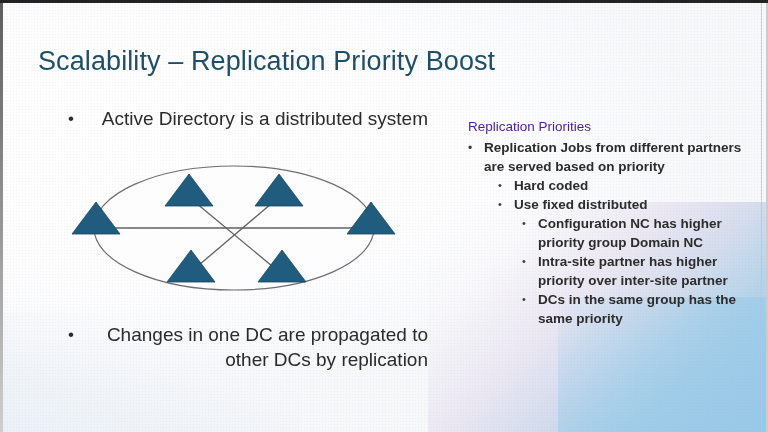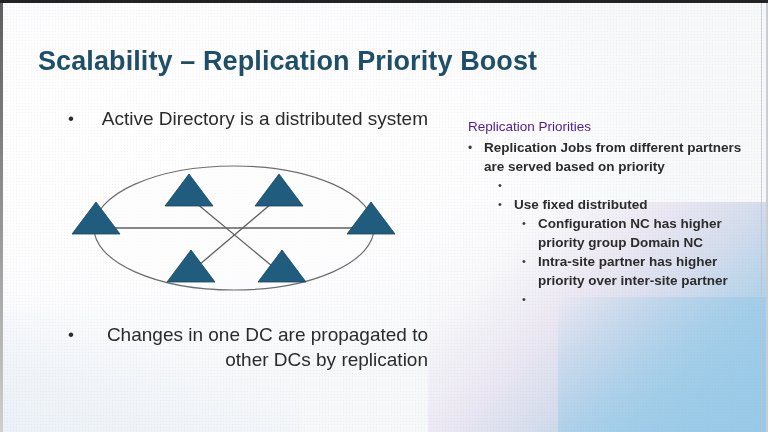--- a/index.html
+++ b/index.html
@@ -100,21 +100,21 @@
 
   
   #title {
     position: absolute;
     left: 38px;
     top: 44px;
     font-size: 27px;
     line-height: 34px;
     letter-spacing: 0.1px;
     color: #1f4f68;
-    font-weight: 700;
+    font-weight: 400;
     white-space: nowrap;
   }
 
   
   .left-bullet {
     position: absolute;
     left: 68px;
     width: 360px;
     font-size: 19px;
     line-height: 25px;
@@ -232,36 +232,38 @@
 
     <div class="r-head">Replication Priorities</div>
 
     <div class="r-item lvl1">
       <span class="dot">•</span>
       <span class="txt">Replication Jobs from different partners are served based on priority</span>
     </div>
 
     <div class="r-item lvl2">
       <span class="dot">•</span>
+      <span class="txt">Hard coded</span>
     </div>
 
     <div class="r-item lvl2">
       <span class="dot">•</span>
       <span class="txt">Use fixed distributed</span>
     </div>
 
     <div class="r-item lvl3">
       <span class="dot">•</span>
       <span class="txt">Configuration NC has higher priority group Domain NC</span>
     </div>
 
     <div class="r-item lvl3">
       <span class="dot">•</span>
       <span class="txt">Intra-site partner has higher priority over inter-site partner</span>
     </div>
 
     <div class="r-item lvl3">
       <span class="dot">•</span>
+      <span class="txt">DCs in the same group has the same priority</span>
     </div>
 
   </div>
 
 </div>
 
 </body></html>

